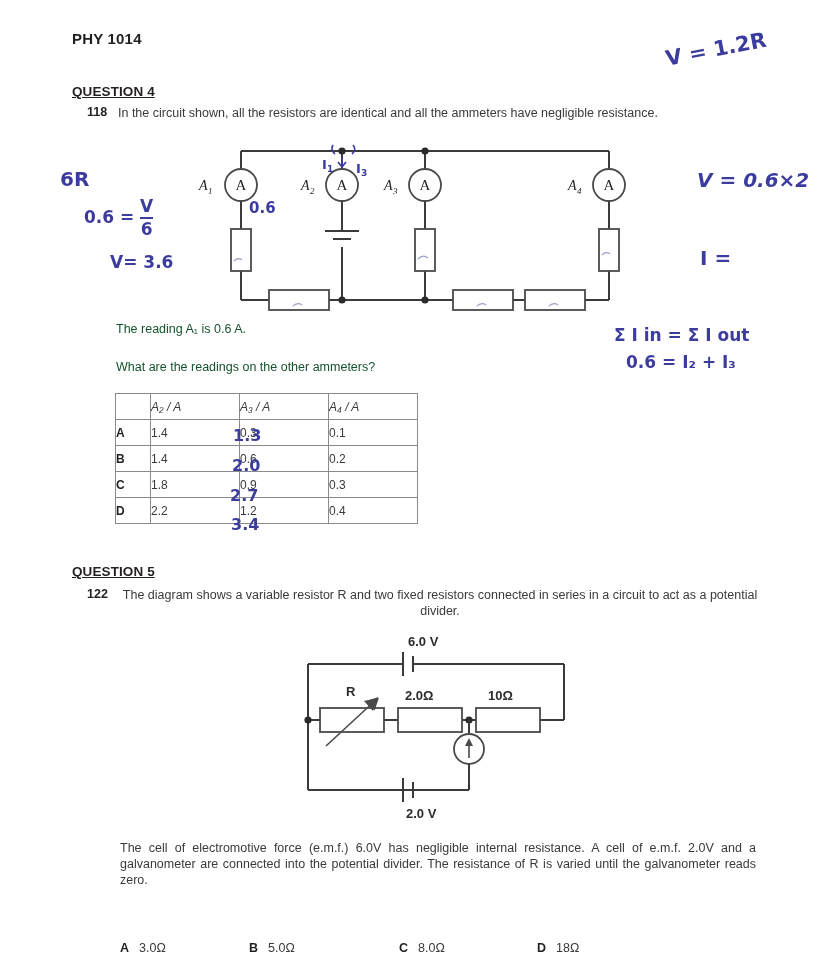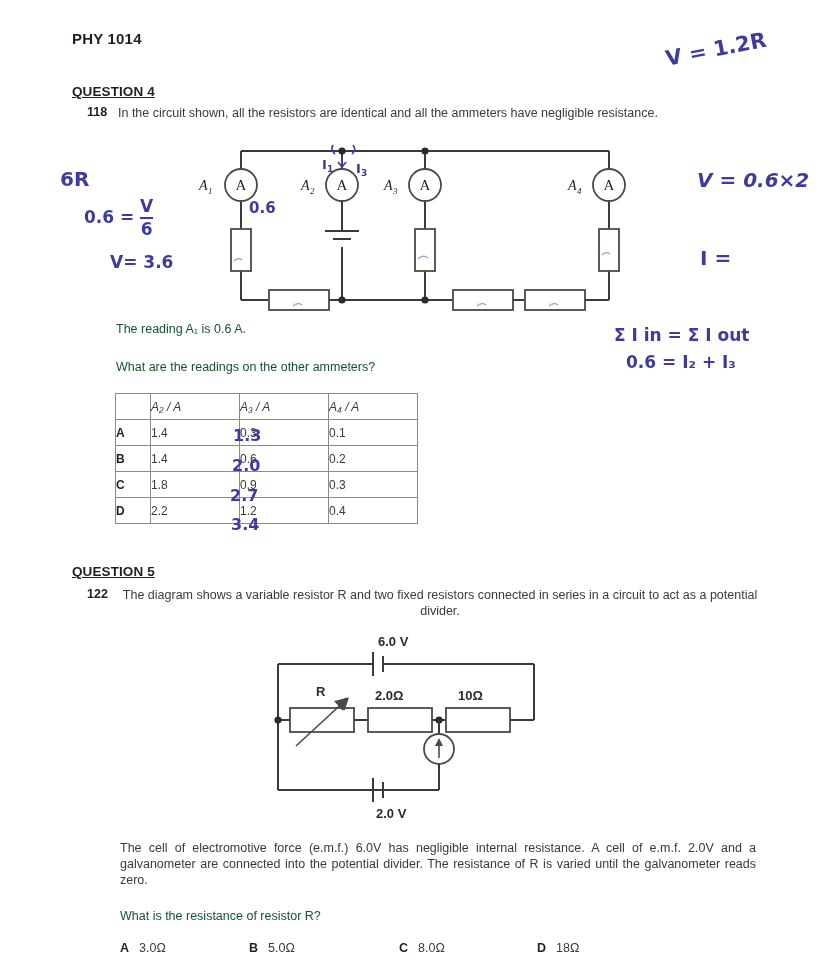--- a/index.html
+++ b/index.html
@@ -308,21 +308,21 @@
   <div class="hand" style="left:233px; top:426px; font-size:16px;">1.3</div>
   <div class="hand" style="left:232px; top:456px; font-size:16px;">2.0</div>
   <div class="hand" style="left:230px; top:486px; font-size:16px;">2.7</div>
   <div class="hand" style="left:231px; top:515px; font-size:16px;">3.4</div>
 
   <div class="abs q-heading" style="left:72px; top:564px;">QUESTION 5</div>
 
   <div class="abs q-num" style="left:87px; top:587px;">122</div>
   <div class="abs q-body nojust" style="left:120px; top:587px; width:640px;text-align:center;">The diagram shows a variable resistor R and two fixed resistors connected in series in a circuit to act as a potential divider.</div>
 
-  <div class="circuit" style="left:270px; top:632px;">
+  <div class="circuit" style="left:300px; top:632px;">
     <svg width="272" height="190" viewBox="0 0 272 190">
 
       <text class="val-txt" x="108" y="14">6.0 V</text>
 
       <path class="wire" d="M8 32 H 103"></path>
       <path class="wire" d="M113 32 H 264"></path>
       <path class="wire" d="M103 20 V 44"></path>
       <path class="wire" d="M113 24 V 40"></path>
 
       <path class="wire" d="M8 32 V 158"></path>
@@ -357,21 +357,20 @@
 
       <path class="wire" d="M8 158 H 169"></path>
       <path class="wire" d="M103 146 V 170"></path>
       <path class="wire" d="M113 150 V 166"></path>
       <text class="val-txt" x="106" y="186">2.0 V</text>
     </svg>
   </div>
 
   <div class="abs q-body" style="left:120px; top:840px; width:636px;">The cell of electromotive force (e.m.f.) 6.0V has negligible internal resistance. A cell of e.m.f. 2.0V and a galvanometer are connected into the potential divider. The resistance of R is varied until the galvanometer reads zero.</div>
 
-  <div class="abs plain" style="left:120px; top:908px;">What is the resistance of resistor R?</div>
 
   <div class="opt-row" style="left:120px; top:941px;">
     <span class="opt-letter">A</span><span>3.0Ω</span>
   </div>
   <div class="opt-row" style="left:249px; top:941px;">
     <span class="opt-letter">B</span><span>5.0Ω</span>
   </div>
   <div class="opt-row" style="left:399px; top:941px;">
     <span class="opt-letter">C</span><span>8.0Ω</span>
   </div>

